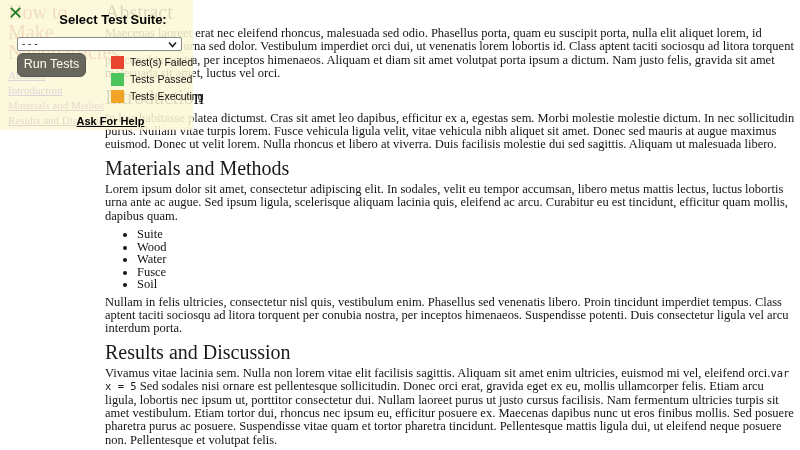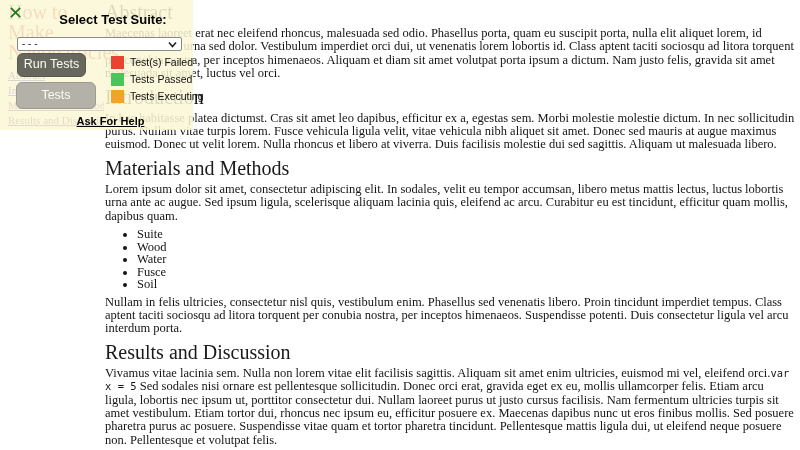--- a/index.html
+++ b/index.html
@@ -109,21 +109,20 @@
   <div class="panel-title">Select Test Suite:</div>
 
   <div class="suite-select">
     <span>- - -</span>
     <svg width="9" height="7" viewBox="0 0 9 7">
       <polyline points="1,1.5 4.5,5.5 8,1.5" fill="none" stroke="#222" stroke-width="1.6"></polyline>
     </svg>
   </div>
 
   <div class="btn btn-run">Run Tests</div>
-  <div class="btn btn-tests">Tests</div>
 
   <div class="legend">
     <div class="legend-row">
       <span class="legend-swatch" style="background: rgb(232, 68, 47);"></span>
       <span class="legend-label">Test(s) Failed</span>
     </div>
     <div class="legend-row">
       <span class="legend-swatch" style="background: rgb(75, 196, 92);"></span>
       <span class="legend-label">Tests Passed</span>
     </div>

